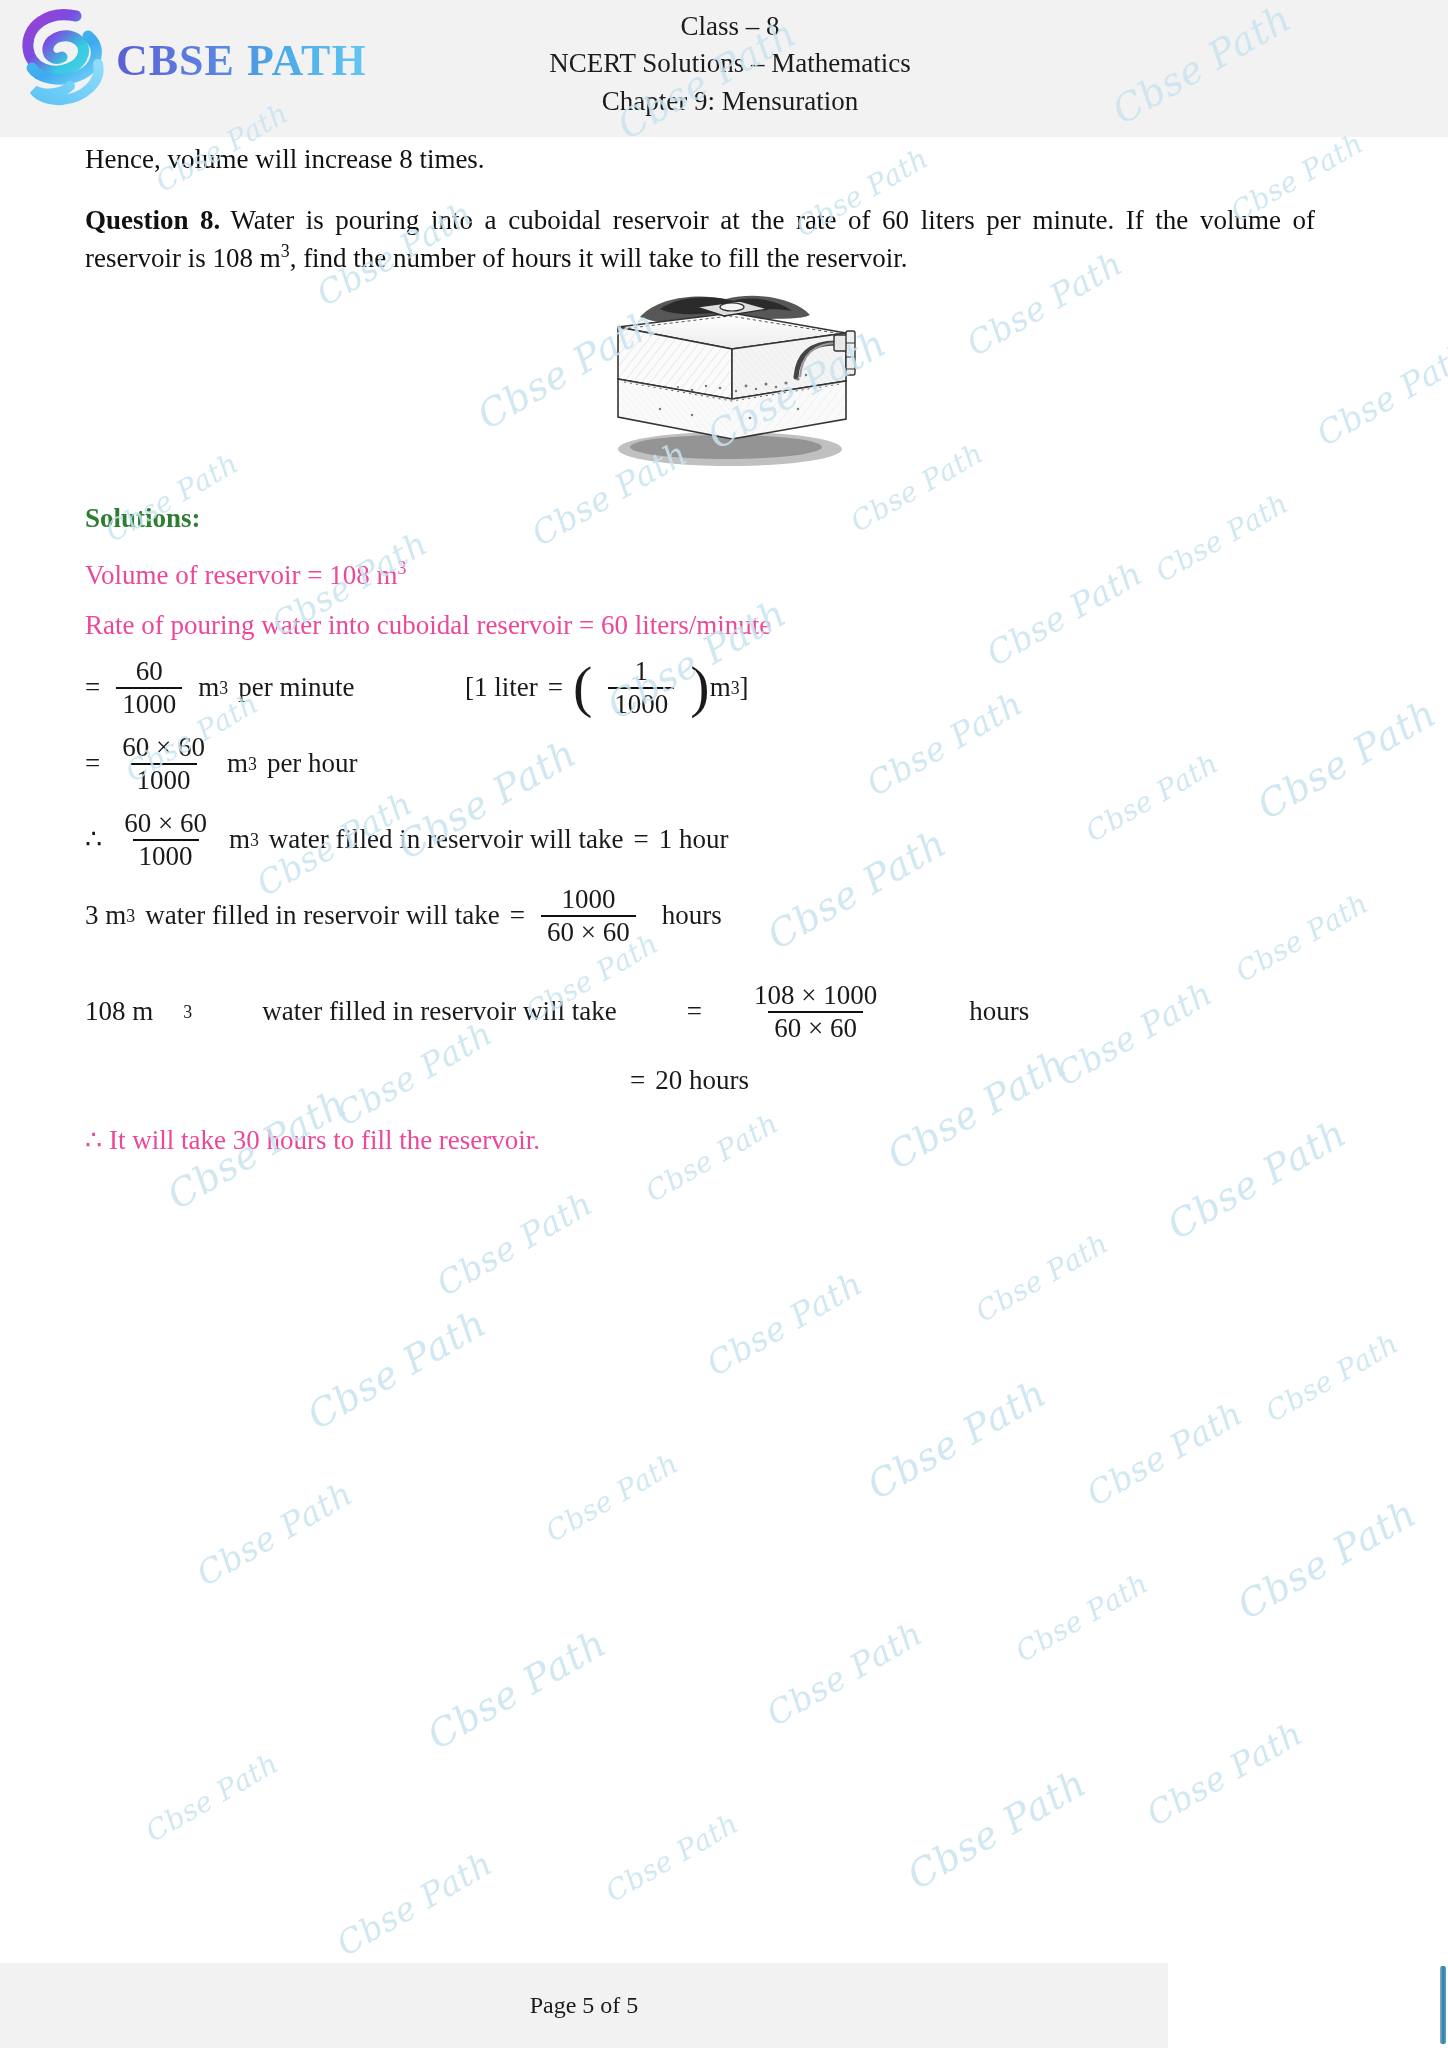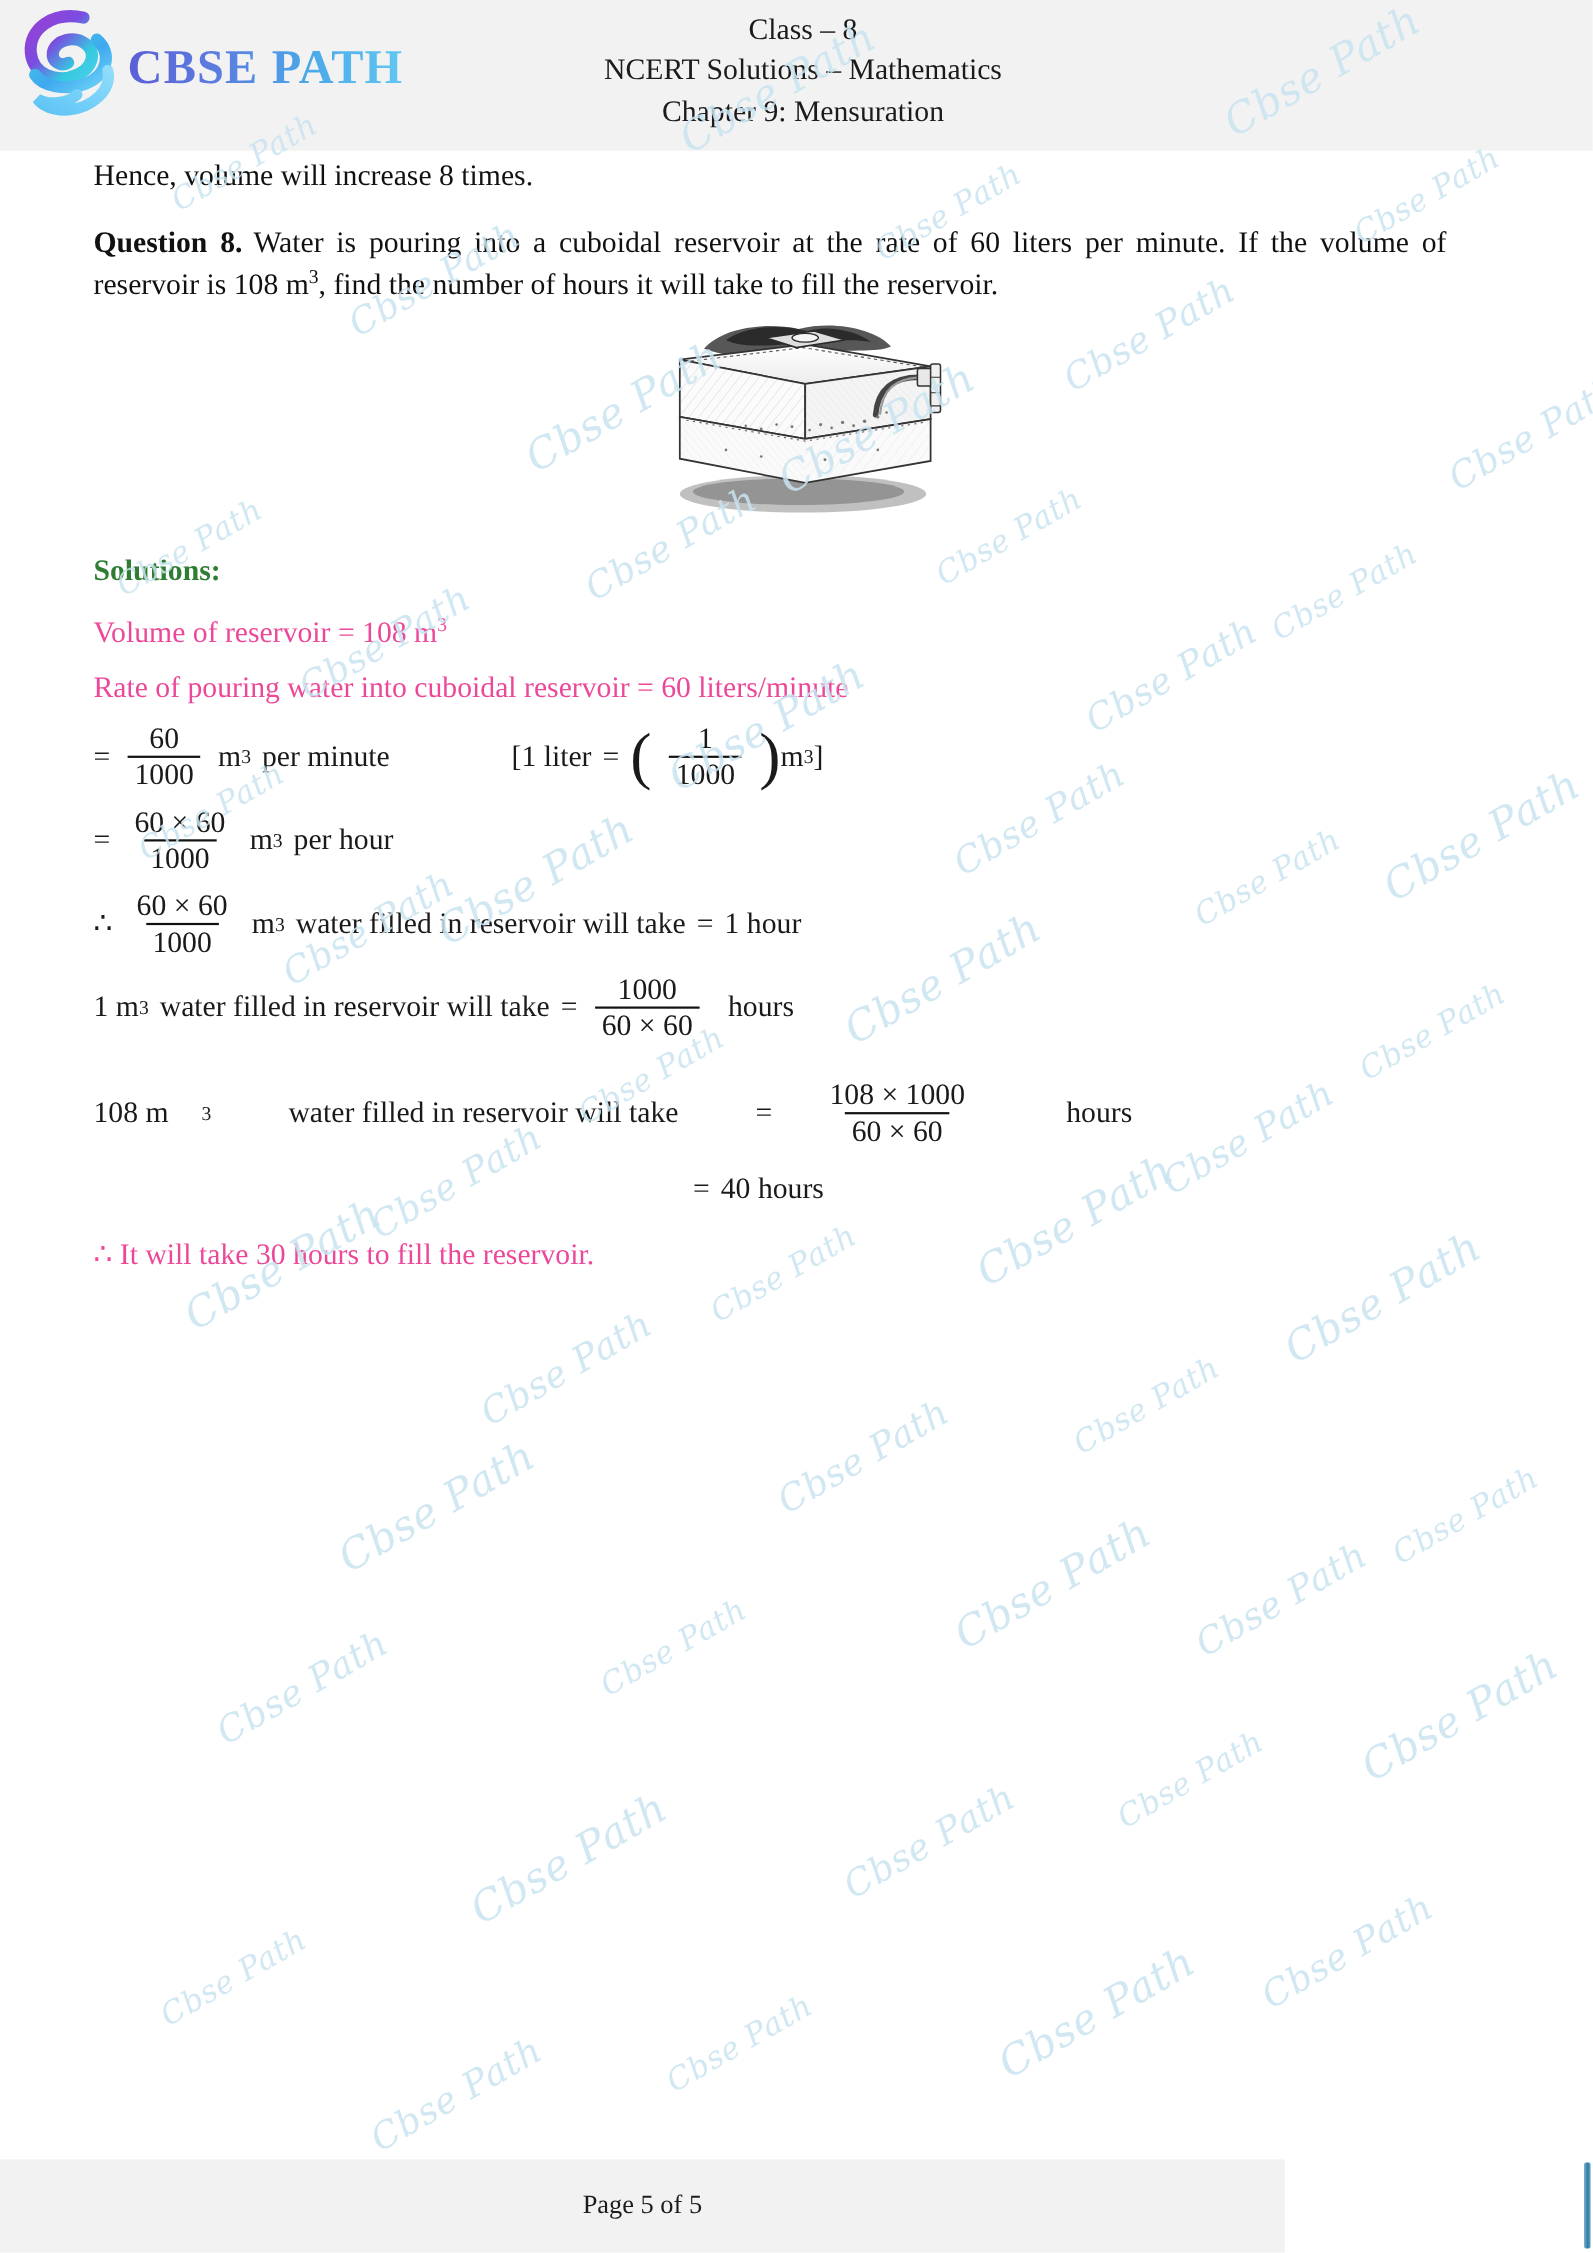--- a/index.html
+++ b/index.html
@@ -361,21 +361,21 @@
           <sup>3</sup>
         <span class="sp"></span>
         <span>water filled in reservoir will take</span>
         <span class="sp"></span>
         <span>=</span>
         <span class="sp"></span>
         <span>1 hour</span>
       </div>
 
       <div class="eq-row" style="position:absolute; left:0; top:748px;">
-        <span>1 m</span>
+        <span>3 m</span>
           <sup>3</sup>
         <span class="sp"></span>
         <span>water filled in reservoir will take</span>
         <span class="sp"></span>
         <span>=</span>
         <span class="frac">
           <span class="num">1000</span>
           <span class="den">60 × 60</span>
         </span>
         <span class="sp"></span>
@@ -393,21 +393,21 @@
           <span class="num">108 × 1000</span>
           <span class="den">60 × 60</span>
         </span>
         <span class="sp"></span>
         <span>hours</span>
       </div>
 
       <div class="eq-row" style="position:absolute; left:545px; top:930px;">
         <span>=</span>
         <span class="sp"></span>
-        <span>40 hours</span>
+        <span>20 hours</span>
       </div>
 
       <div class="line" style="position:absolute; left:0; top:990px;">∴ It will take 30 hours to fill the reservoir.</div>
 
     </div>
   </div>
 
   <div class="wm-layer" id="wm-layer">
       <span class="wm" style="left: 150px; top: 170px; color: rgb(201, 228, 240); font-size: 28px;">Cbse Path</span>
       <span class="wm" style="left: 310px; top: 280px; color: rgb(201, 228, 240); font-size: 33px;">Cbse Path</span>

